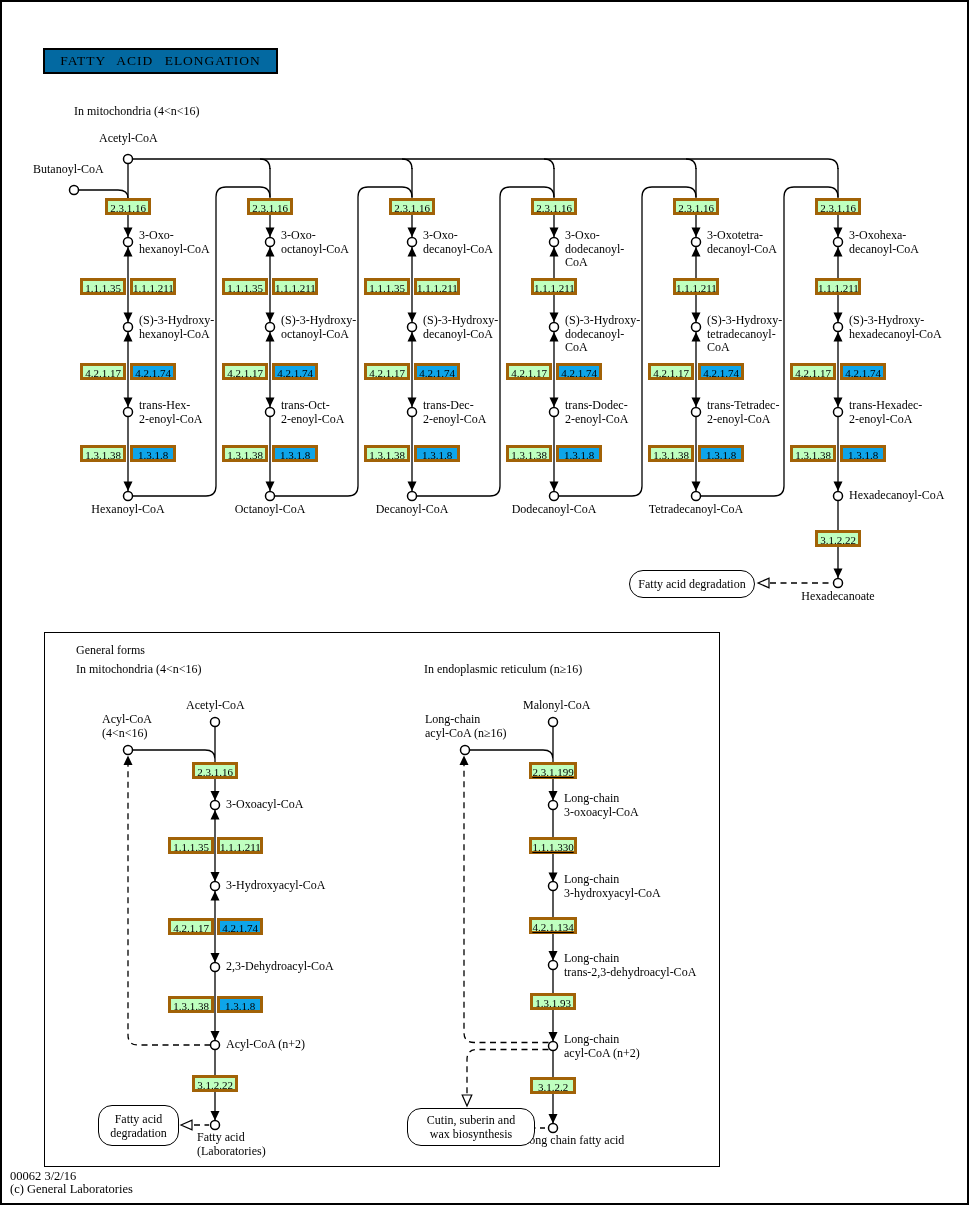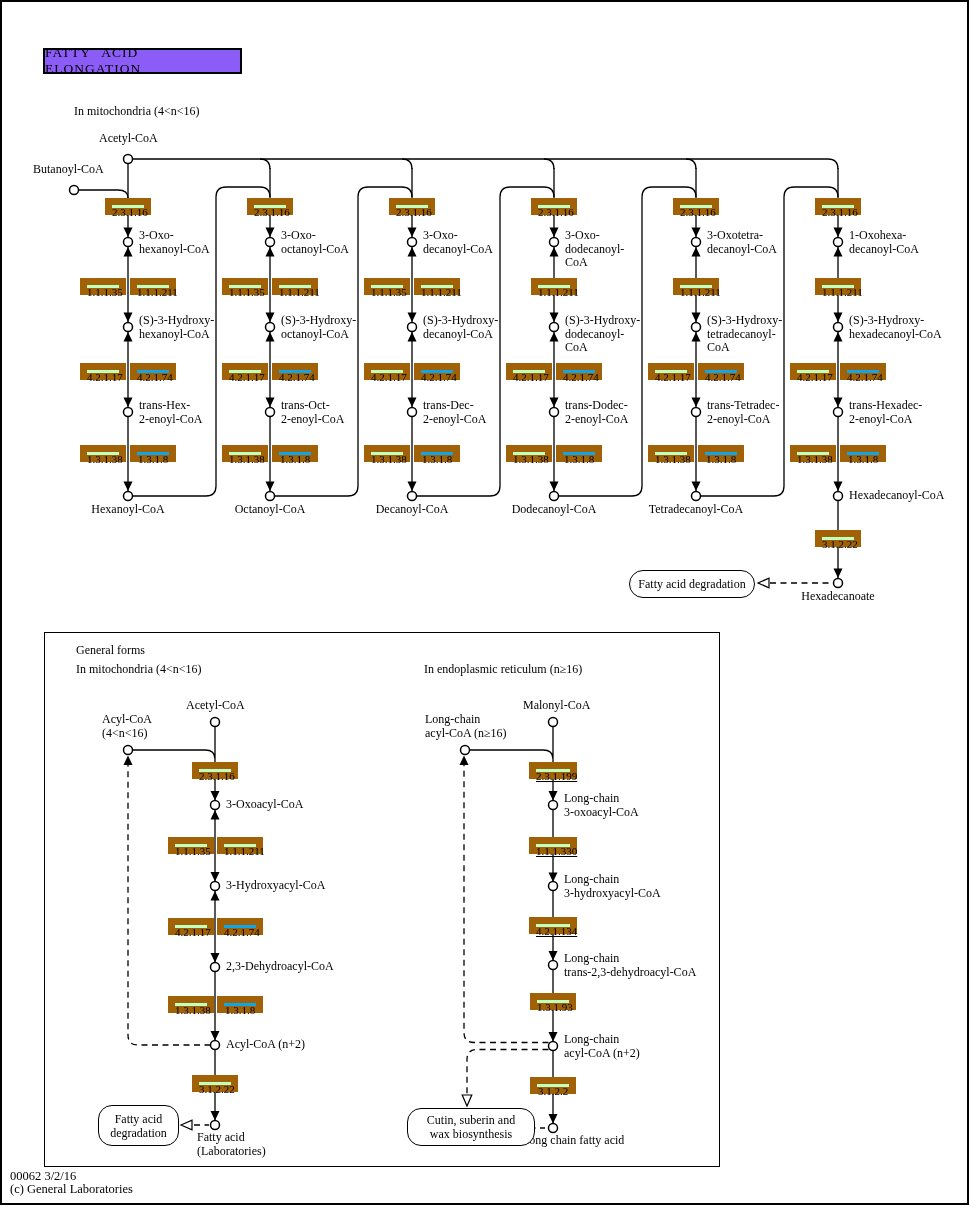--- a/index.html
+++ b/index.html
@@ -5,25 +5,25 @@
   html,body{margin:0;padding:0;background:#888;}
   .page{position:relative;width:969px;height:1205px;background:#fff;border:2px solid #000;box-sizing:border-box;overflow:hidden;font-family:"Liberation Serif",serif;color:#000;}
   .wires{position:absolute;left:0;top:0;width:969px;height:1205px;}
   .ln{fill:none;stroke:#000;stroke-width:1.3;}
   .dash{fill:none;stroke:#000;stroke-width:1.3;stroke-dasharray:6 4.5;}
   .arw{fill:#000;stroke:none;}
   .oparw{fill:#fff;stroke:#000;stroke-width:1.2;}
   .cmp{fill:#fff;stroke:#000;stroke-width:1.5;}
   .lbl{position:absolute;font-size:12px;line-height:13.5px;white-space:nowrap;}
   .ctr{text-align:center;}
-  .ebox{position:absolute;width:46px;height:17px;box-sizing:border-box;border:7px solid #a16207;background:var(--egreen,#bfffbf);font-size:11px;line-height:15px;text-align:center;white-space:nowrap;}
+  .ebox{position:absolute;width:46px;height:17px;box-sizing:border-box;border:3px solid #a16207;background:var(--egreen,#bfffbf);font-size:11px;line-height:15px;text-align:center;white-space:nowrap;}
   .ebox.plain{background:#0ea5e9;}
   .ebox.w48{width:48px;text-decoration:underline;}
   .stadium{position:absolute;box-sizing:border-box;border:1.3px solid #000;border-radius:14px;background:#fff;font-size:12px;line-height:14px;text-align:center;display:flex;flex-direction:column;justify-content:center;}
-  .title-box{position:absolute;left:41px;top:46px;width:199px;height:26px;box-sizing:border-box;border:2px solid #000;font-size:13.5px;letter-spacing:1px;word-spacing:7px;display:flex;align-items:center;justify-content:center;background:#8b5cf6;}
+  .title-box{position:absolute;left:41px;top:46px;width:235px;height:26px;box-sizing:border-box;border:2px solid #000;font-size:13.5px;letter-spacing:1px;word-spacing:7px;display:flex;align-items:center;justify-content:center;background:#0369a1;}
   .section-rect{position:absolute;left:42px;top:630px;width:676px;height:535px;box-sizing:border-box;border:1.3px solid #000;}
   .footer{position:absolute;left:8px;font-size:12.5px;line-height:13px;white-space:nowrap;}
 </style>
 </head>
 <body>
 
 <div class="page">
 
   <svg class="wires" viewBox="0 0 969 1205" xmlns="http://www.w3.org/2000/svg">
 
@@ -209,21 +209,21 @@
   <div class="lbl" style="left:705px;top:397px">
       <div>trans-Tetradec-</div>
       <div>2-enoyl-CoA</div>
     </div>
   <div class="ebox" style="left:646px;top:443px">1.3.1.38</div>
   <div class="ebox plain" style="left:696px;top:443px">1.3.1.8</div>
   <div class="lbl ctr" style="left:634px;top:501px;width:120px">Tetradecanoyl-CoA</div>
 
   <div class="ebox" style="left:813px;top:196px">2.3.1.16</div>
   <div class="lbl" style="left:847px;top:227px">
-      <div>1-Oxohexa-</div>
+      <div>3-Oxohexa-</div>
       <div>decanoyl-CoA</div>
     </div>
   <div class="ebox" style="left:813px;top:276px">1.1.1.211</div>
   <div class="lbl" style="left:847px;top:312px">
       <div>(S)-3-Hydroxy-</div>
       <div>hexadecanoyl-CoA</div>
     </div>
   <div class="ebox" style="left:788px;top:361px">4.2.1.17</div>
   <div class="ebox plain" style="left:838px;top:361px">4.2.1.74</div>
   <div class="lbl" style="left:847px;top:397px">

